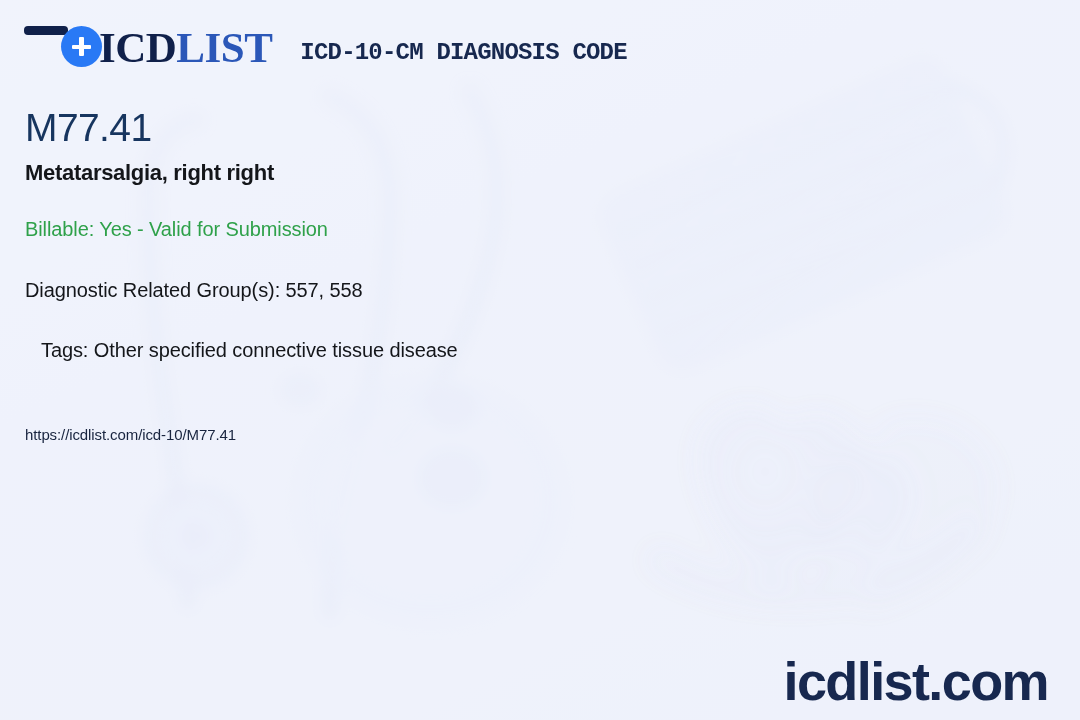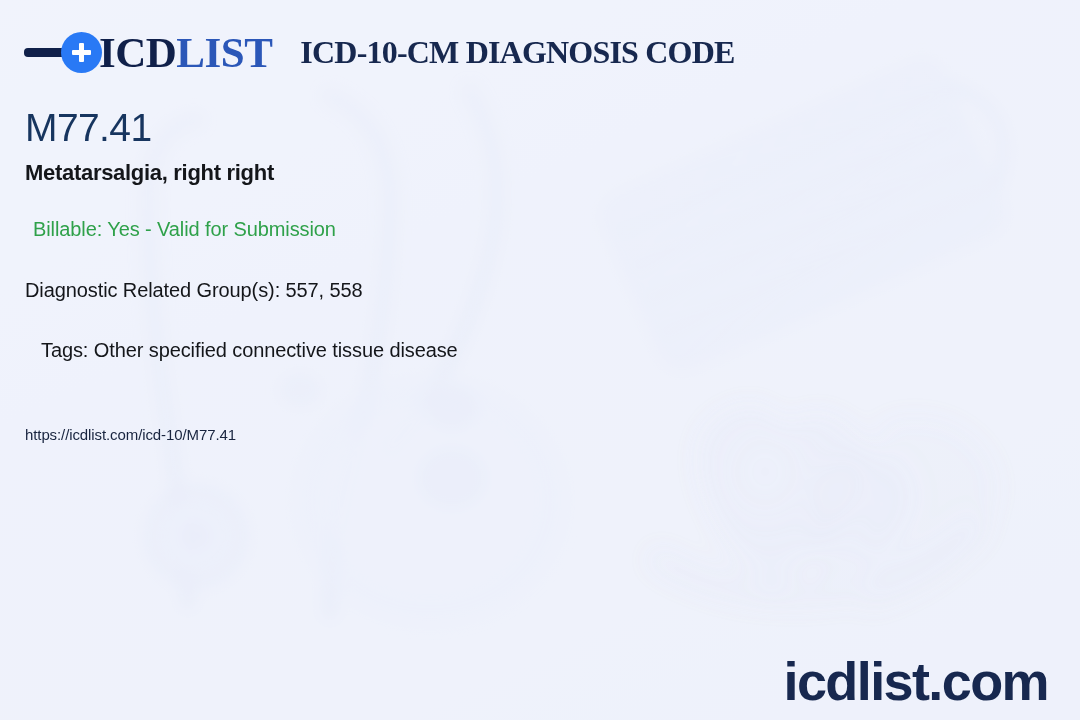--- a/index.html
+++ b/index.html
@@ -35,21 +35,21 @@
     position: absolute;
     left: 24px;
     top: 26px;
     display: flex;
     align-items: center;
     height: 52px;
   }
 
   #logo {
     display: flex;
-    align-items: center;
+    align-items: flex-start;
     height: 52px;
   }
   .logo-dash {
     width: 44px;
     height: 9px;
     border-radius: 4px;
     background: #10204a;
     margin-right: -7px;
     position: relative;
     z-index: 1;
@@ -86,23 +86,23 @@
     margin-left: -3px;
     position: relative;
     z-index: 3;
     white-space: nowrap;
   }
   #logo-wordmark .part-icd { color: #10204a; }
   #logo-wordmark .part-list { color: #2b57b8; }
 
   #header-title {
     margin-left: 28px;
-    font-family: Liberation Serif, serif;
-    font-weight: bold;
-    font-size: 32px;
+    font-family: Liberation Mono, monospace;
+    font-weight: bold;
+    font-size: 24px;
     letter-spacing: -0.8px;
     color: #17284f;
     white-space: nowrap;
   }
 
   
   #content {
     position: absolute;
     left: 25px;
     top: 108px;
@@ -127,21 +127,21 @@
     color: #14161a;
     margin: 12px 0 0 0;
     line-height: 1.1;
   }
 
   #billable {
     font-family: "Liberation Sans", sans-serif;
     font-size: 20px;
     letter-spacing: -0.1px;
     color: #2fa14a;
-    margin: 33px 0 0 8px;
+    margin: 33px 0 0 0;
     line-height: 1.1;
   }
 
   #drg {
     font-family: "Liberation Sans", sans-serif;
     font-size: 20px;
     letter-spacing: -0.1px;
     color: #14161a;
     margin: 39px 0 4px 0;
     line-height: 1.1;

